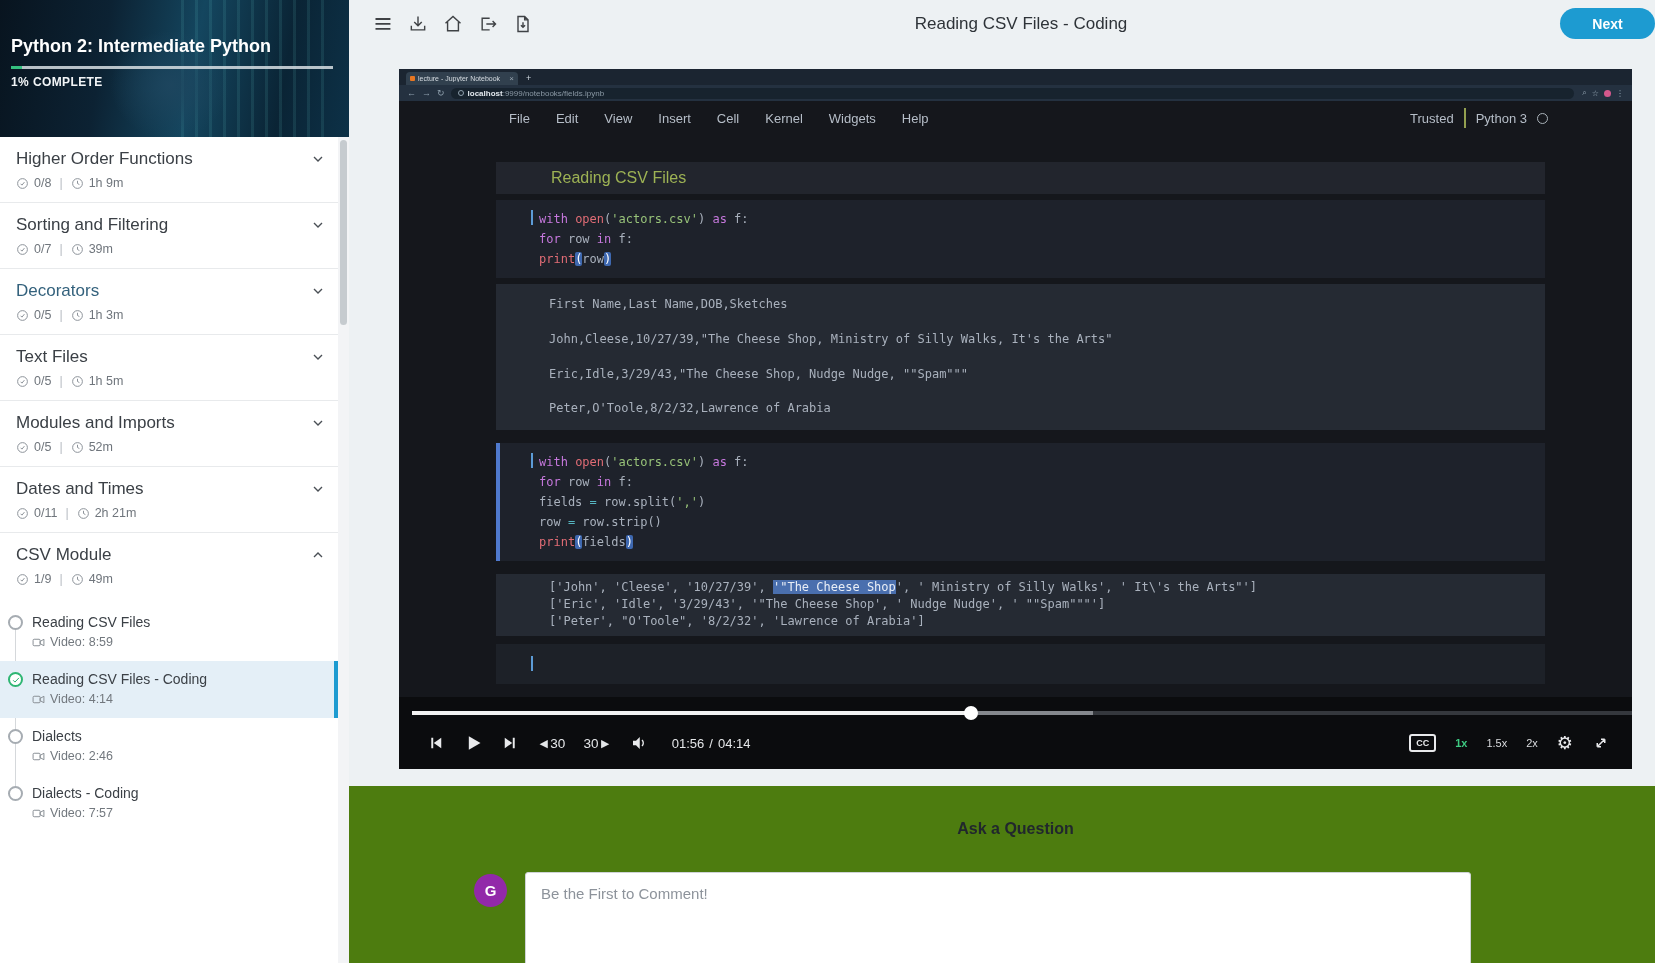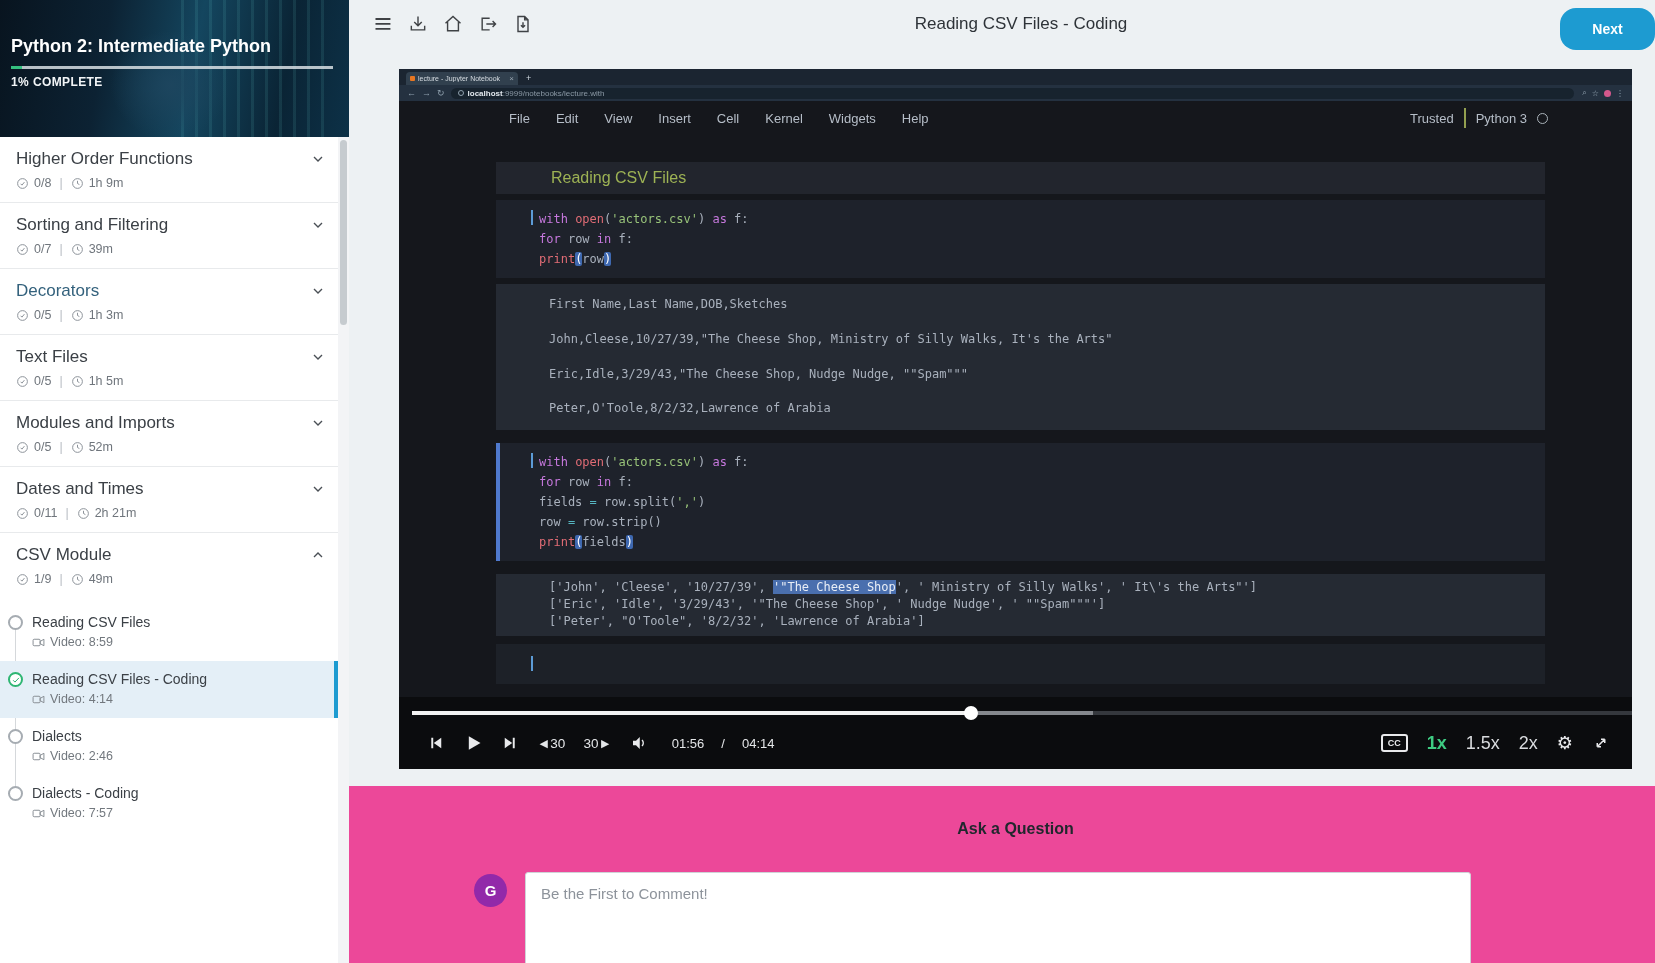--- a/index.html
+++ b/index.html
@@ -47,21 +47,21 @@
   .sb-thumb { width:7px; margin:3px auto 0; height:185px; background:#c6cbcf; border-radius:4px; }
 
   
   .main { position:absolute; left:349px; top:0; width:1306px; height:963px; background:#edf1f3; }
 
   .topbar { position:relative; height:48px; }
   .tb-icons { position:absolute; left:24px; top:0; height:48px; display:flex; align-items:center; gap:15px; }
   .tb-icons svg { width:20px; height:20px; stroke:#3f4245; stroke-width:1.7; fill:none; cursor:pointer; }
   .tb-icons .hamburger { stroke-width:2.2; }
   .tb-title { position:absolute; left:672px; top:14px; transform:translateX(-50%); font-size:17px; color:#2e3338; }
-  .next-btn { position:absolute; right:0; top:8px; width:95px; height:42px; border:none; border-radius:16px;
+  .next-btn { position:absolute; right:0; top:8px; width:95px; height:31px; border:none; border-radius:16px;
     background:#1d9bd1; color:#fff; font-size:14px; font-weight:bold; font-family:"Liberation Sans",sans-serif; cursor:pointer; }
 
   
   .video { position:absolute; left:50px; top:69px; width:1233px; height:700px; background:#0b0c0e; }
   .vb-tabbar { position:absolute; left:0; top:0; right:0; height:16px; background:#1b2531; display:flex; align-items:flex-end; }
   .vb-tab { margin-left:7px; width:112px; height:13px; background:#31404e; border-radius:4px 4px 0 0;
     display:flex; align-items:center; gap:3px; padding:0 4px; }
   .vb-fav { width:5px; height:5px; background:#e87722; border-radius:1px; flex:none; }
   .vb-tab-title { font-size:7px; color:#d6dce2; white-space:nowrap; overflow:hidden; flex:1; }
   .vb-tab-x { font-size:8px; color:#9aa7b2; }
@@ -106,29 +106,29 @@
 
   .player { position:absolute; left:0; right:0; bottom:0; height:72px; background:#0b0c0e; }
   .seek { position:absolute; left:13px; right:0; top:14px; height:4px; background:#35383d; cursor:pointer; }
   .seek-buf { position:absolute; left:0; top:0; height:4px; background:#85888d; }
   .seek-played { position:absolute; left:0; top:0; height:4px; background:#f2f2f2; }
   .seek-knob { position:absolute; right:-7px; top:-5px; width:14px; height:14px; border-radius:50%; background:#fff; }
   .controls { position:absolute; left:0; right:0; bottom:8px; height:36px; display:flex; justify-content:space-between; align-items:center; padding:0 22px 0 28px; }
   .pc-left { display:flex; align-items:center; gap:18px; }
   .pc-left svg, .pc-right svg { width:18px; height:18px; cursor:pointer; }
   .skip-label { font-size:13.5px; color:#e4e6e8; cursor:pointer; }
-  .time { font-size:13px; color:#e4e6e8; margin-left:6px; display:flex; gap:17px; }
+  .time { font-size:13px; color:#e4e6e8; margin-left:6px; display:flex; gap:5px; }
   .pc-right { display:flex; align-items:center; gap:19px; }
   .cc-box { width:27px; height:18px; border:2px solid #e9eaec; border-radius:3px; color:#e9eaec;
     font-size:9px; font-weight:bold; display:flex; align-items:center; justify-content:center; cursor:pointer; }
-  .speed { font-size:18px; color:#d9dbde; cursor:pointer; }
+  .speed { font-size:11px; color:#d9dbde; cursor:pointer; }
   .speed.active { color:#3ecb82; font-weight:bold; }
 
   
-  .qa { position:absolute; left:0; right:0; top:786px; bottom:0; background:#ec4899; overflow:hidden; }
+  .qa { position:absolute; left:0; right:0; top:786px; bottom:0; background:#4d7c0f; overflow:hidden; }
   .qa-inner { position:absolute; left:50px; width:1233px; top:0; bottom:0; }
   .qa-title { margin-top:34px; text-align:center; font-size:16px; font-weight:bold; color:#21272d; }
   .qa-avatar { position:absolute; left:75px; top:88px; width:33px; height:33px; border-radius:50%;
     background:#9229a9; color:#fff; font-size:15px; font-weight:bold; text-align:center; line-height:33px; }
   .qa-box { position:absolute; left:126px; right:161px; top:86px; height:110px; background:#fff;
     border:1px solid #cfd3d7; border-radius:3px; padding:12px 15px; font-size:15px; color:#333;
     font-family:"Liberation Sans",sans-serif; resize:none; outline:none; }
   .qa-box::placeholder { color:#8d939b; }
 </style>
 </head>
@@ -397,21 +397,21 @@
         <span class="vb-tab-x">×</span>
       </div>
       <span class="vb-newtab">+</span>
     </div>
     <div class="vb-urlbar">
       <span class="vb-nav">←</span>
       <span class="vb-nav">→</span>
       <span class="vb-nav">↻</span>
       <div class="vb-pill">
         <span class="vb-dot"></span>
-        <span class="vb-url"><b>localhost</b><span>:9999/notebooks/lecture.with</span></span>
+        <span class="vb-url"><b>localhost</b><span>:9999/notebooks/fields.ipynb</span></span>
       </div>
       <div class="vb-right">
         <span class="g">⌕</span>
         <span class="g">☆</span>
         <span class="vb-prof"></span>
         <span class="g">⋮</span>
       </div>
     </div>
 
     <div class="nb">

